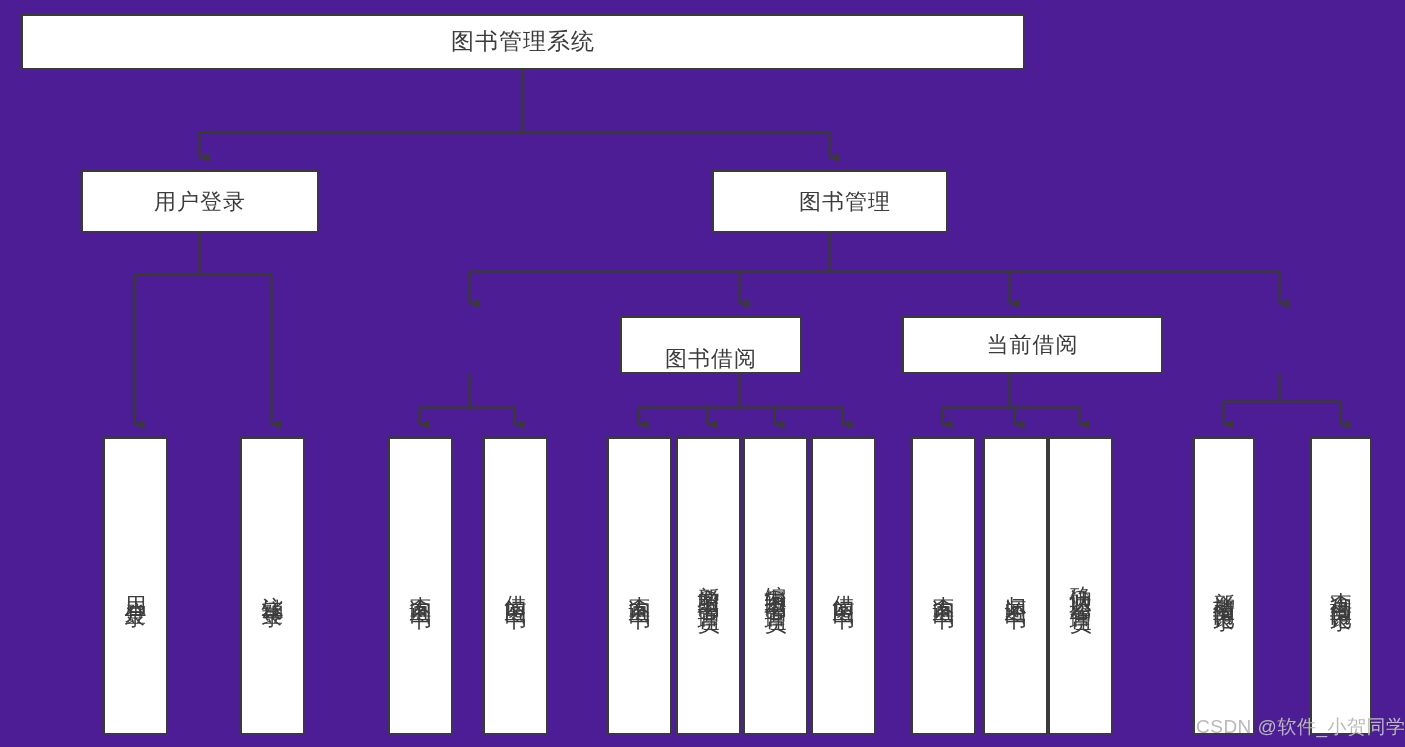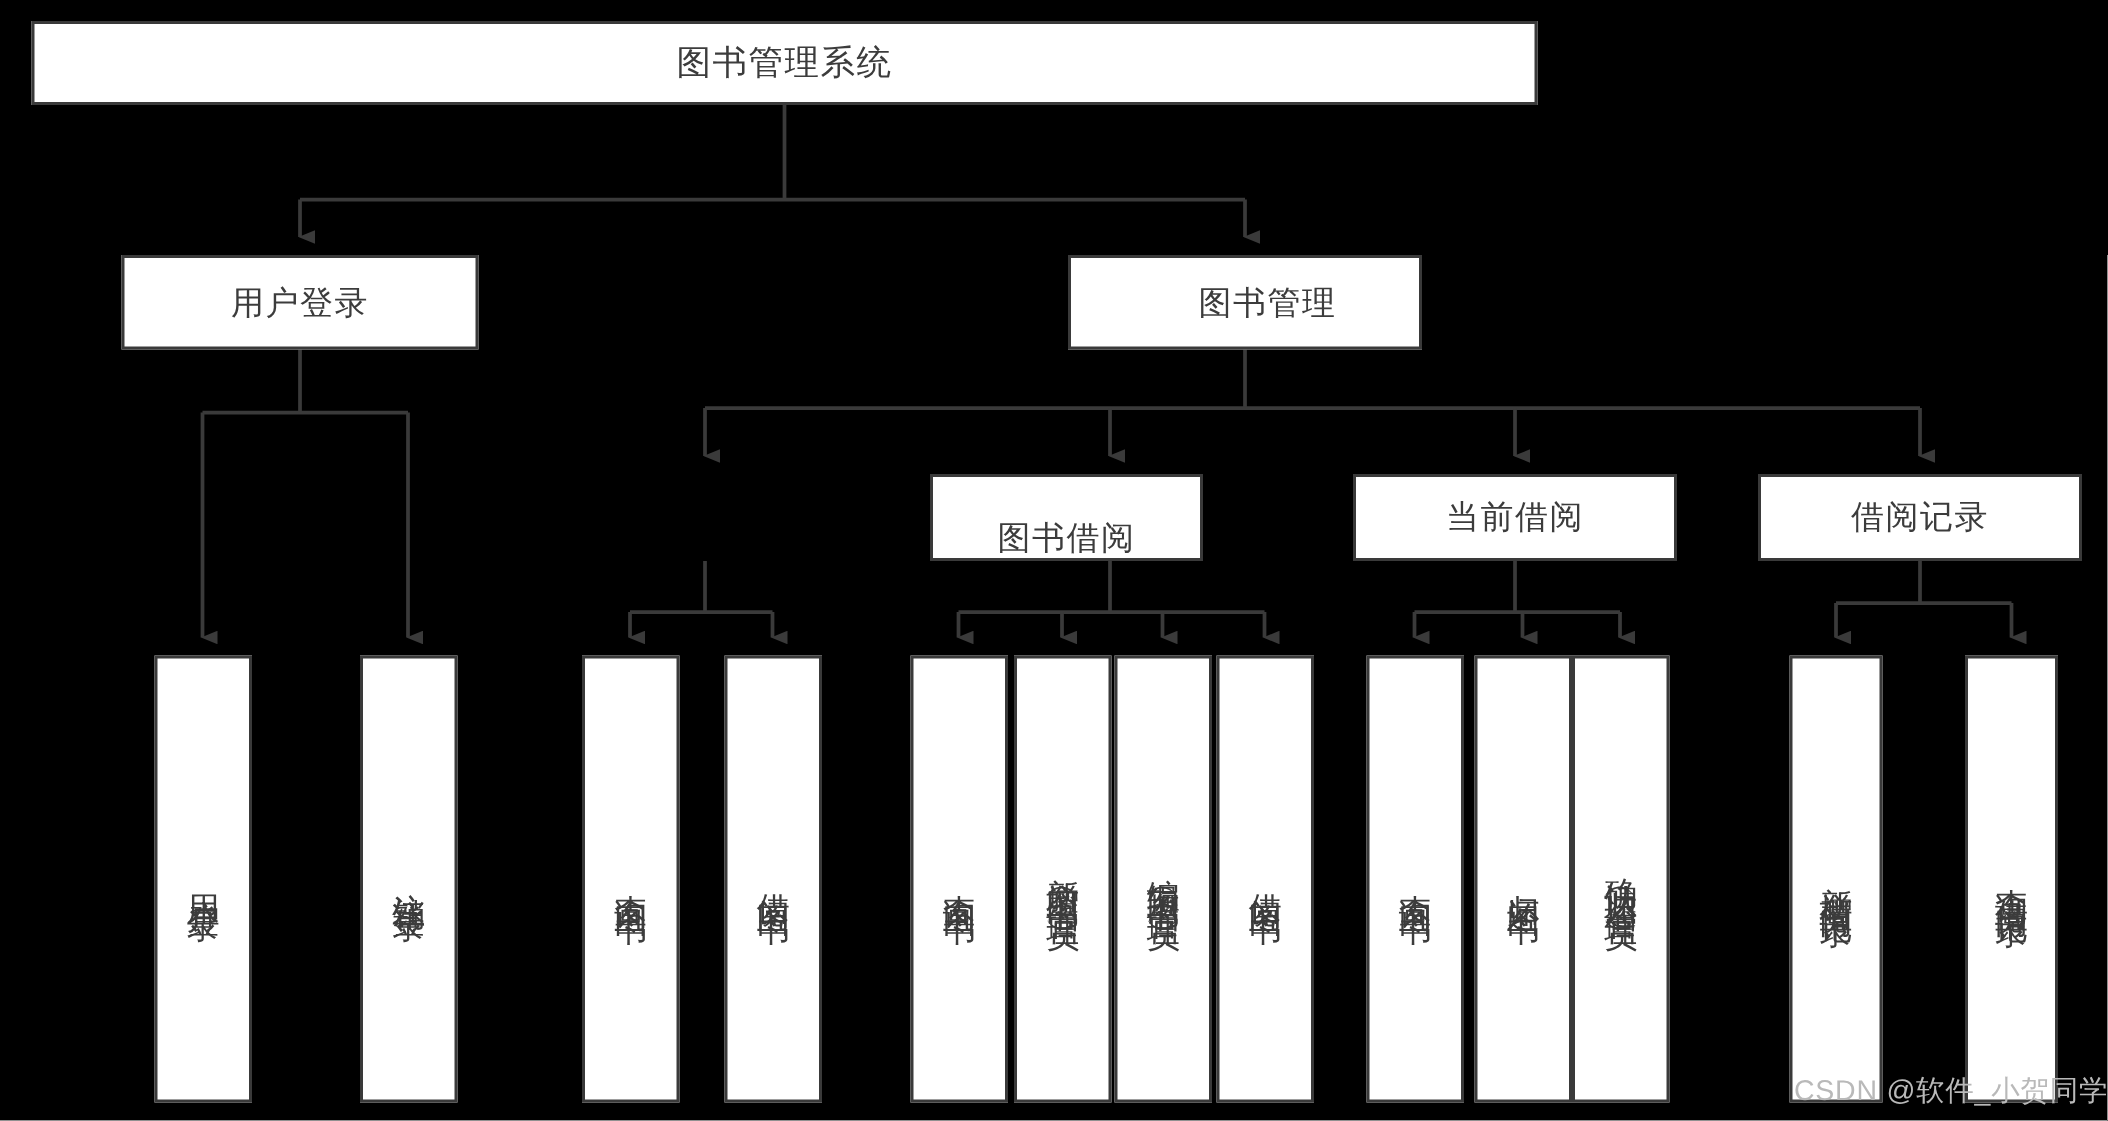--- a/index.html
+++ b/index.html
@@ -7,21 +7,21 @@
     padding: 0;
     background: #ffffff;
   }
   body {
     font-family: "Liberation Sans", "DejaVu Sans", sans-serif;
   }
   #diagram-root {
     position: relative;
     width: 1405px;
     height: 747px;
-    background: #000000;
+    background: #4c1d95;
     overflow: hidden;
   }
   svg#connectors {
     position: absolute;
     left: 0;
     top: 0;
     width: 1405px;
     height: 747px;
   }
   .node {
@@ -127,25 +127,22 @@
   <div class="node level1" style="left: 81px; top: 170px; width: 238px; height: 63px;">
     <span class="node-label">用户登录</span>
   </div>
   <div class="node level1" style="left: 712px; top: 170px; width: 236px; height: 63px; padding-left: 30px;">
     <span class="node-label">图书管理</span>
   </div>
 
   <div class="node level2" style="left: 620px; top: 316px; width: 182px; height: 58px; align-items: flex-end;">
     <span class="node-label">图书借阅</span>
   </div>
-  <div class="node level2" style="left: 902px; top: 316px; width: 216px; height: 58px;">
+  <div class="node level2" style="left: 902px; top: 316px; width: 261px; height: 58px;">
     <span class="node-label">当前借阅</span>
-  </div>
-  <div class="node level2" style="left: 1172px; top: 316px; width: 216px; height: 58px;">
-    <span class="node-label">借阅记录</span>
   </div>
 
   <div class="node vertical" style="left: 103px; top: 437px; width: 65px; height: 298px;">
     <span class="node-label">用户登录</span>
   </div>
   <div class="node vertical" style="left: 240px; top: 437px; width: 65px; height: 298px;">
     <span class="node-label">注销登录</span>
   </div>
   <div class="node vertical" style="left: 388px; top: 437px; width: 65px; height: 298px;">
     <span class="node-label">查询图书</span>

